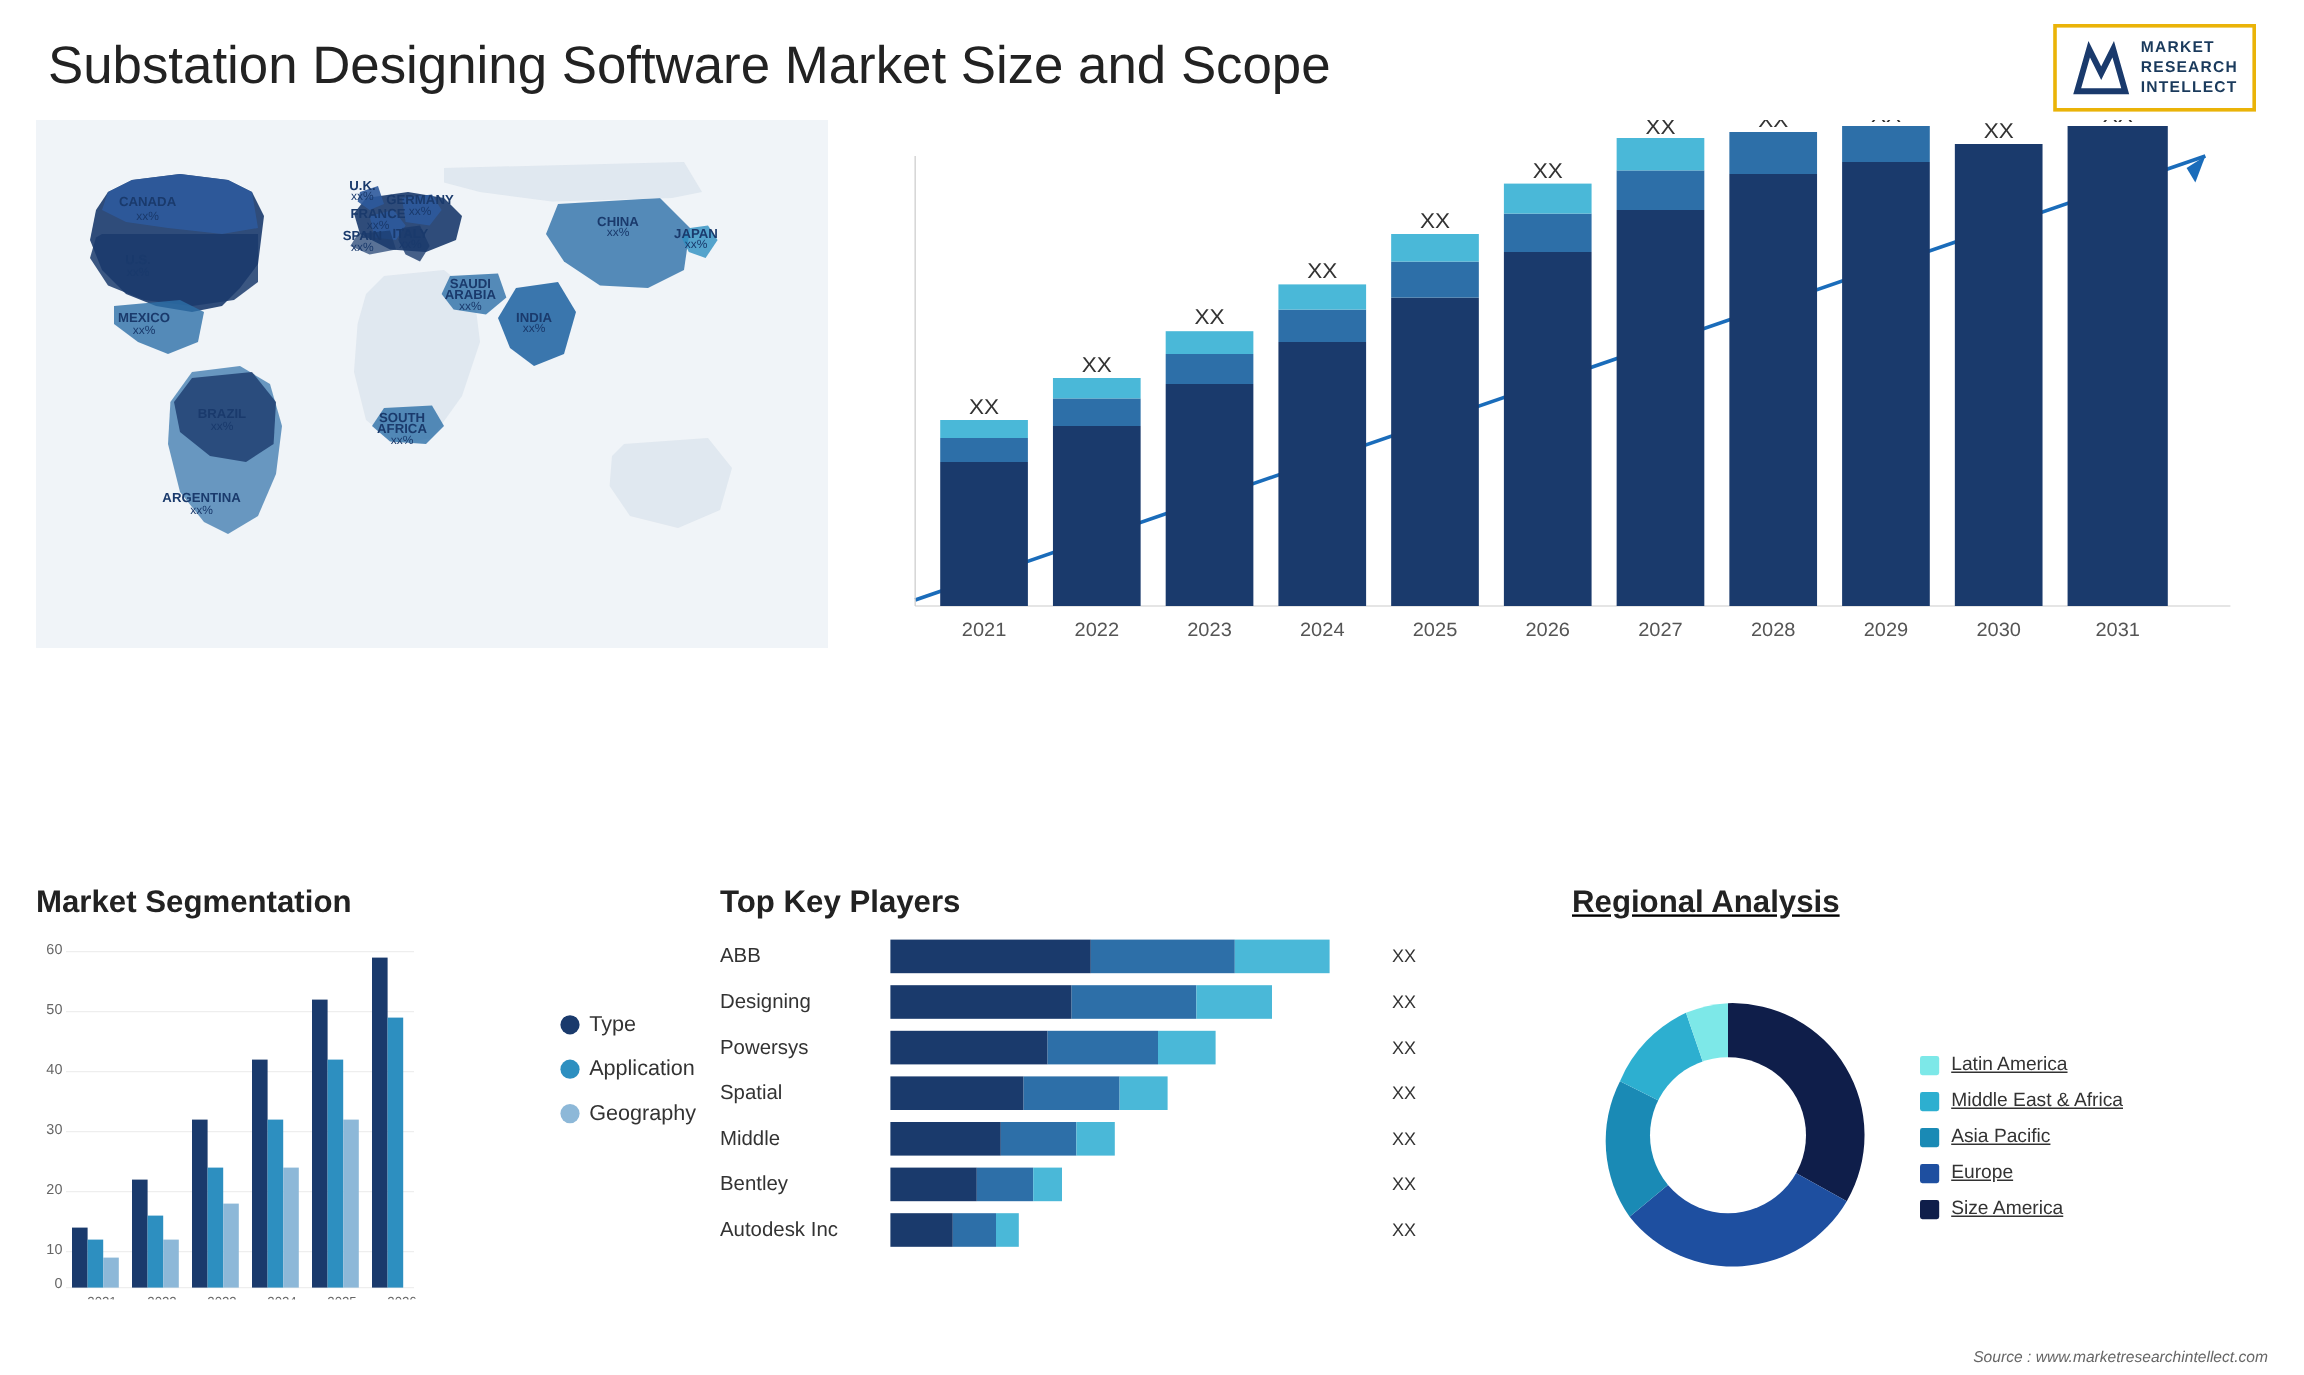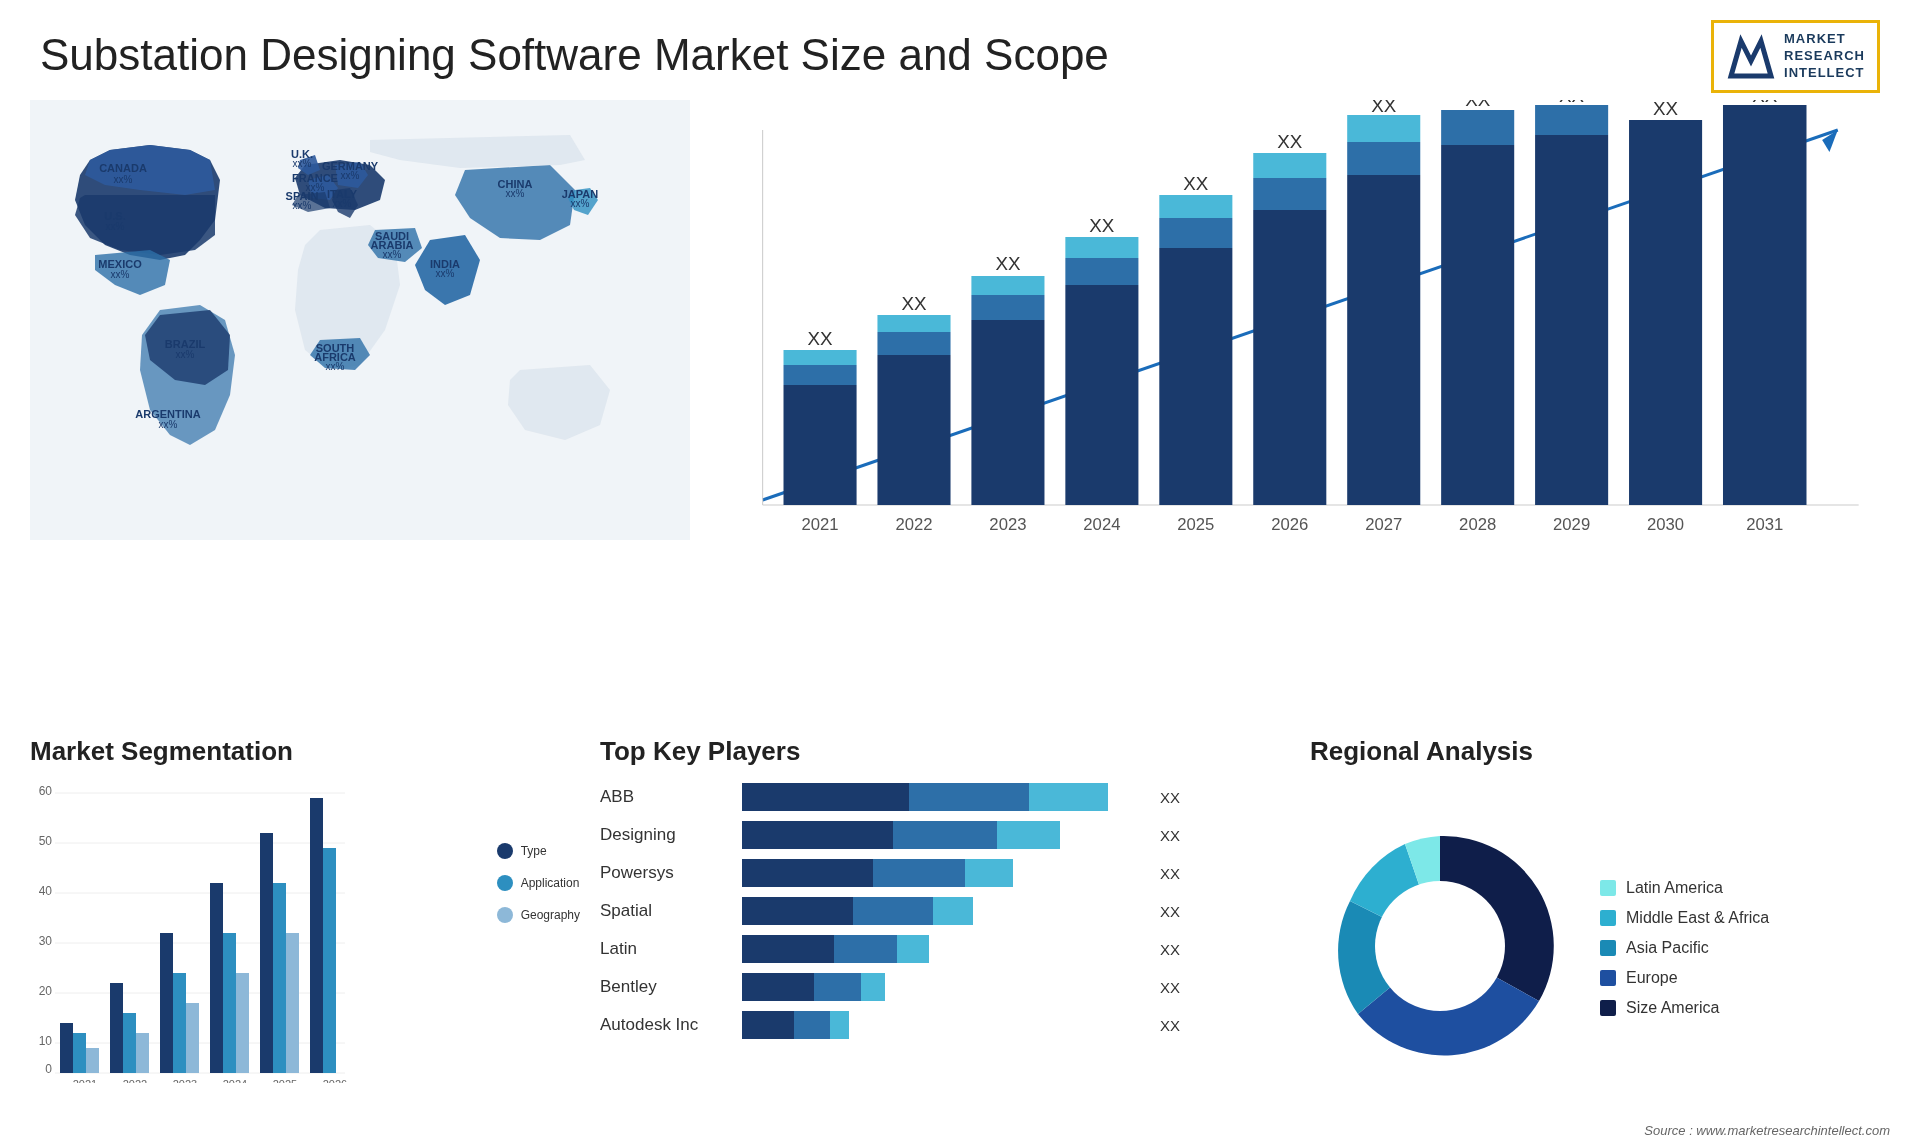--- a/index.html
+++ b/index.html
@@ -86,20 +86,21 @@
       left: 600px;
       width: 580px;
       height: 380px;
     }
     .bottom-right {
       position: absolute;
       bottom: 30px;
       right: 30px;
       width: 580px;
       height: 380px;
+      text-decoration: underline;
     }
 
     .section-title {
       font-size: 26px;
       font-weight: 700;
       color: #222;
       margin-bottom: 16px;
     }
 
     
@@ -125,21 +126,21 @@
     .seg-legend {
       padding-top: 60px;
       display: flex;
       flex-direction: column;
       gap: 16px;
     }
     .legend-item {
       display: flex;
       align-items: center;
       gap: 8px;
-      font-size: 12px;
+      font-size: 18px;
       color: #333;
     }
     .legend-dot {
       width: 16px;
       height: 16px;
       border-radius: 50%;
       flex-shrink: 0;
     }
 
     
@@ -519,21 +520,21 @@
     <div class="player-row">
       <span class="player-name">Spatial</span>
       <div class="player-bar-container">
         <div class="player-bar-seg1" style="width:28%"></div>
         <div class="player-bar-seg2" style="width:20%"></div>
         <div class="player-bar-seg3" style="width:10%"></div>
       </div>
       <span class="player-xx">XX</span>
     </div>
     <div class="player-row">
-      <span class="player-name">Latin</span>
+      <span class="player-name">Middle</span>
       <div class="player-bar-container">
         <div class="player-bar-seg1" style="width:23%"></div>
         <div class="player-bar-seg2" style="width:16%"></div>
         <div class="player-bar-seg3" style="width:8%"></div>
       </div>
       <span class="player-xx">XX</span>
     </div>
     <div class="player-row">
       <span class="player-name">Bentley</span>
       <div class="player-bar-container">

